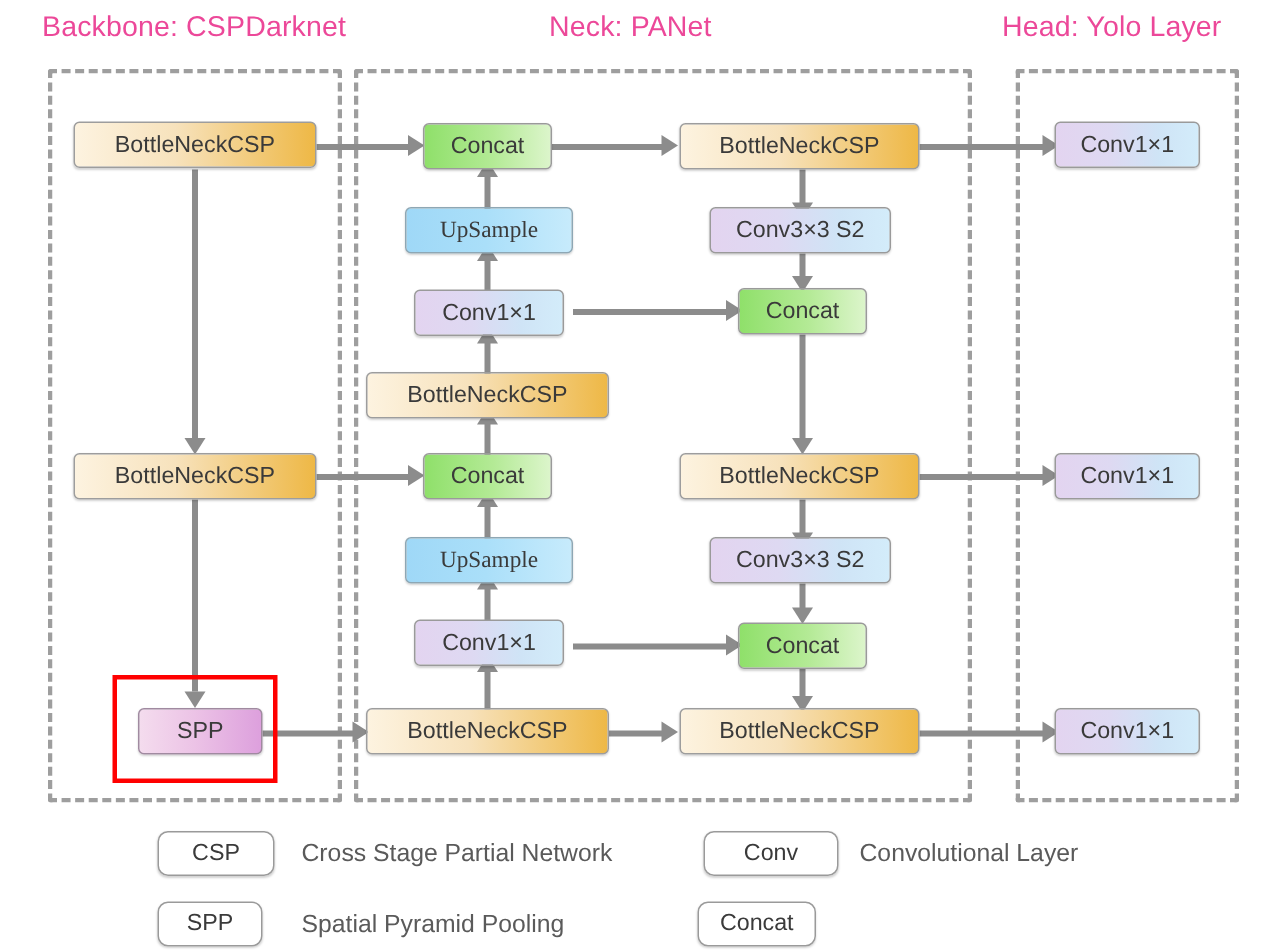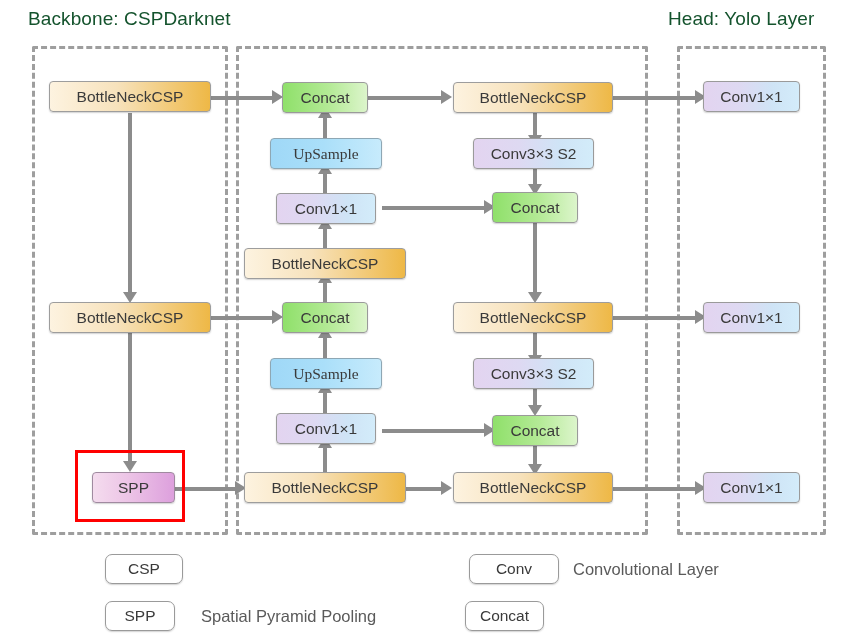--- a/index.html
+++ b/index.html
@@ -13,21 +13,21 @@
     height: 634px;
     background: #ffffff;
     font-family: "Liberation Sans", sans-serif;
     overflow: hidden;
   }
 
   
   .section-title {
     position: absolute;
     font-size: 19px;
-    color: #14532d;
+    color: #ec4899;
     letter-spacing: 0.1px;
     white-space: nowrap;
   }
 
   
   .group-box {
     position: absolute;
     border: 3px dashed #9e9e9e;
     border-radius: 2px;
     box-sizing: border-box;
@@ -130,20 +130,21 @@
     color: #5a5a5a;
     white-space: nowrap;
   }
 </style>
 </head>
 <body>
 
 <div id="root">
 
   <div class="section-title" style="left:28px; top:8px;">Backbone: CSPDarknet</div>
+  <div class="section-title" style="left:366px; top:8px;">Neck: PANet</div>
   <div class="section-title" style="left:668px; top:8px;">Head: Yolo Layer</div>
 
   <div class="group-box" style="left:32px; top:46px; width:196px; height:489px;"></div>
   <div class="group-box" style="left:236px; top:46px; width:412px; height:489px;"></div>
   <div class="group-box" style="left:677px; top:46px; width:149px; height:489px;"></div>
 
   <div class="line-v" style="left:128px; top:113px; height:179px;"></div>
   <div class="arrow-d" style="left:123px; top:292px;"></div>
 
   <div class="line-v" style="left:128px; top:333px; height:128px;"></div>
@@ -239,20 +240,21 @@
   <div class="node csp" style="left:453px; top:302px; width:160px; height:31px;">BottleNeckCSP</div>
   <div class="node conv" style="left:473px; top:358px; width:121px; height:31px;">Conv3×3 S2</div>
   <div class="node concat" style="left:492px; top:415px; width:86px; height:31px;">Concat</div>
   <div class="node csp" style="left:453px; top:472px; width:160px; height:31px;">BottleNeckCSP</div>
 
   <div class="node conv" style="left:703px; top:81px; width:97px; height:31px;">Conv1×1</div>
   <div class="node conv" style="left:703px; top:302px; width:97px; height:31px;">Conv1×1</div>
   <div class="node conv" style="left:703px; top:472px; width:97px; height:31px;">Conv1×1</div>
 
   <div class="legend-swatch csp" style="left:105px; top:554px; width:78px; height:30px;">CSP</div>
+  <div class="legend-text" style="left:201px; top:560px;">Cross Stage Partial Network</div>
 
   <div class="legend-swatch spp" style="left:105px; top:601px; width:70px; height:30px;">SPP</div>
   <div class="legend-text" style="left:201px; top:607px;">Spatial Pyramid Pooling</div>
 
   <div class="legend-swatch conv" style="left:469px; top:554px; width:90px; height:30px;">Conv</div>
   <div class="legend-text" style="left:561px; top:560px;margin-left:12px;">Convolutional Layer</div>
 
   <div class="legend-swatch concat" style="left:465px; top:601px; width:79px; height:30px;">Concat</div>
 
 </div>

